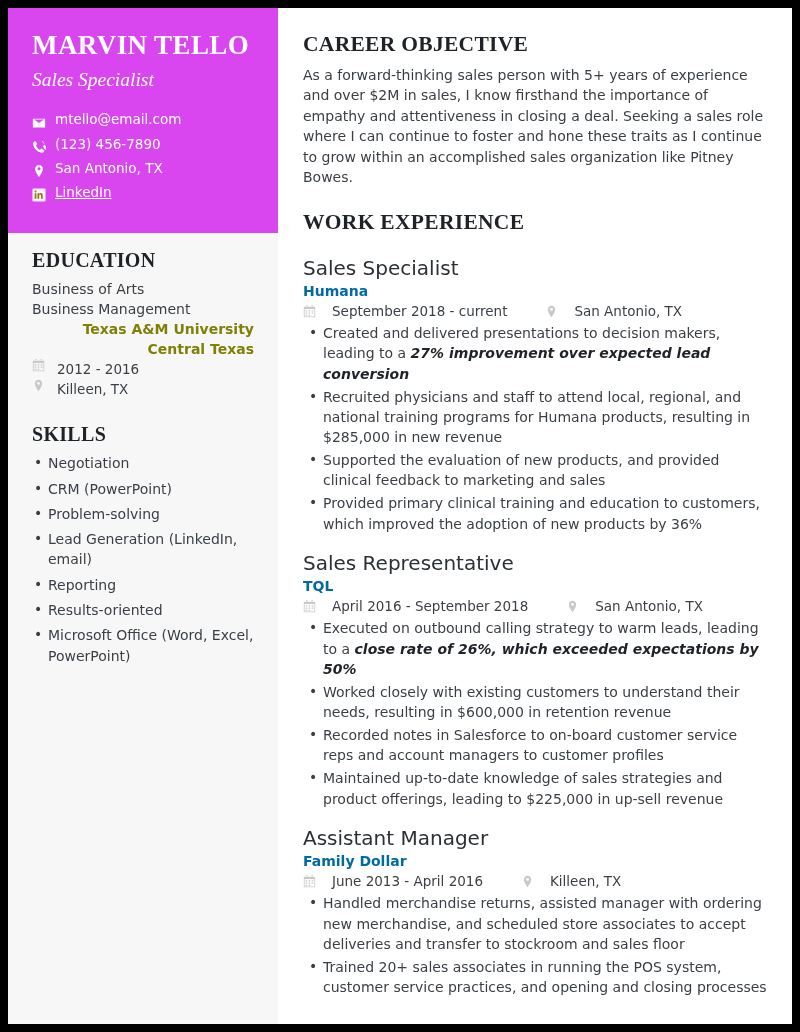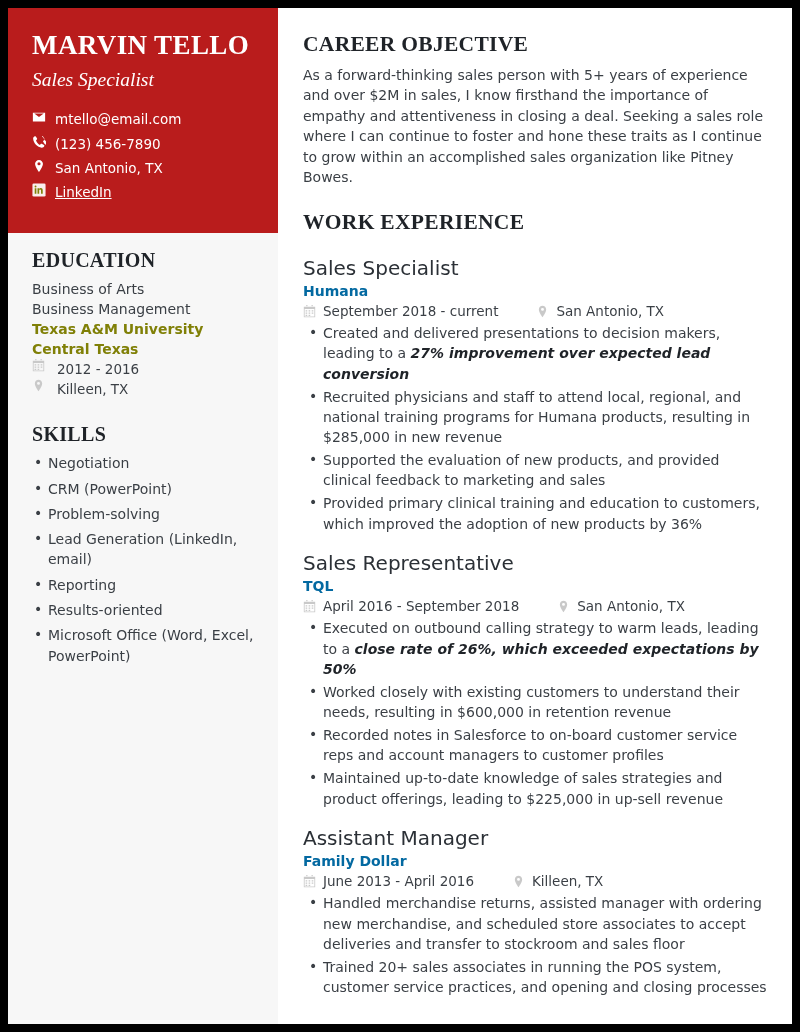--- a/index.html
+++ b/index.html
@@ -19,21 +19,21 @@
   }
 
   
   .sidebar {
     width:270px;
     flex:0 0 270px;
     background:#f7f7f7;
     position:relative;
   }
   .header-block {
-    background:#b91c1c;
+    background:#d946ef;
     padding:22px 24px 26px 24px;
     min-height:208px;
   }
   .name {
     font-family:"Liberation Serif", serif;
     font-weight:bold;
     font-size:27px;
     letter-spacing:0.4px;
     color:#ffffff;
     line-height:1.15;
@@ -42,21 +42,21 @@
     font-family:"Liberation Serif", serif;
     font-style:italic;
     font-size:19.5px;
     color:#ffffff;
     margin-top:7px;
     line-height:1.2;
   }
   .contact-list { margin-top:19px; }
   .contact-row {
     display:flex;
-    align-items:flex-start;
+    align-items:flex-end;
     gap:9px;
     margin-bottom:4.5px;
     color:#ffffff;
     font-size:13.5px;
     line-height:1.45;
   }
   .contact-row .ico {
     width:14px; height:14px;
     flex:0 0 14px;
     display:flex; align-items:center; justify-content:center;
@@ -82,20 +82,21 @@
   .edu-line {
     font-size:14px;
     color:#3a3f45;
     line-height:1.43;
   }
   .edu-school {
     font-size:14px;
     font-weight:bold;
     color:#808007;
     line-height:1.43;
+    text-align:right;
   }
   .meta-row {
     display:flex;
     align-items:flex-start;
     gap:12px;
     font-size:13.5px;
     color:#3a3f45;
     line-height:1.5;
   }
   .meta-row .ico {
@@ -159,21 +160,21 @@
   .job-meta {
     display:flex;
     align-items:center;
     margin-top:2px;
     font-size:13.5px;
     color:#3a3f45;
   }
   .job-meta .seg {
     display:flex;
     align-items:center;
-    gap:7px;
+    gap:16px;
   }
   .job-meta .seg.loc { margin-left:38px; }
   .job-meta .ico {
     width:13px; height:13px;
     flex:0 0 13px;
     display:flex; align-items:center; justify-content:center;
   }
   .bullets { list-style:none; margin-top:4px; }
   .bullets li {
     position:relative;

